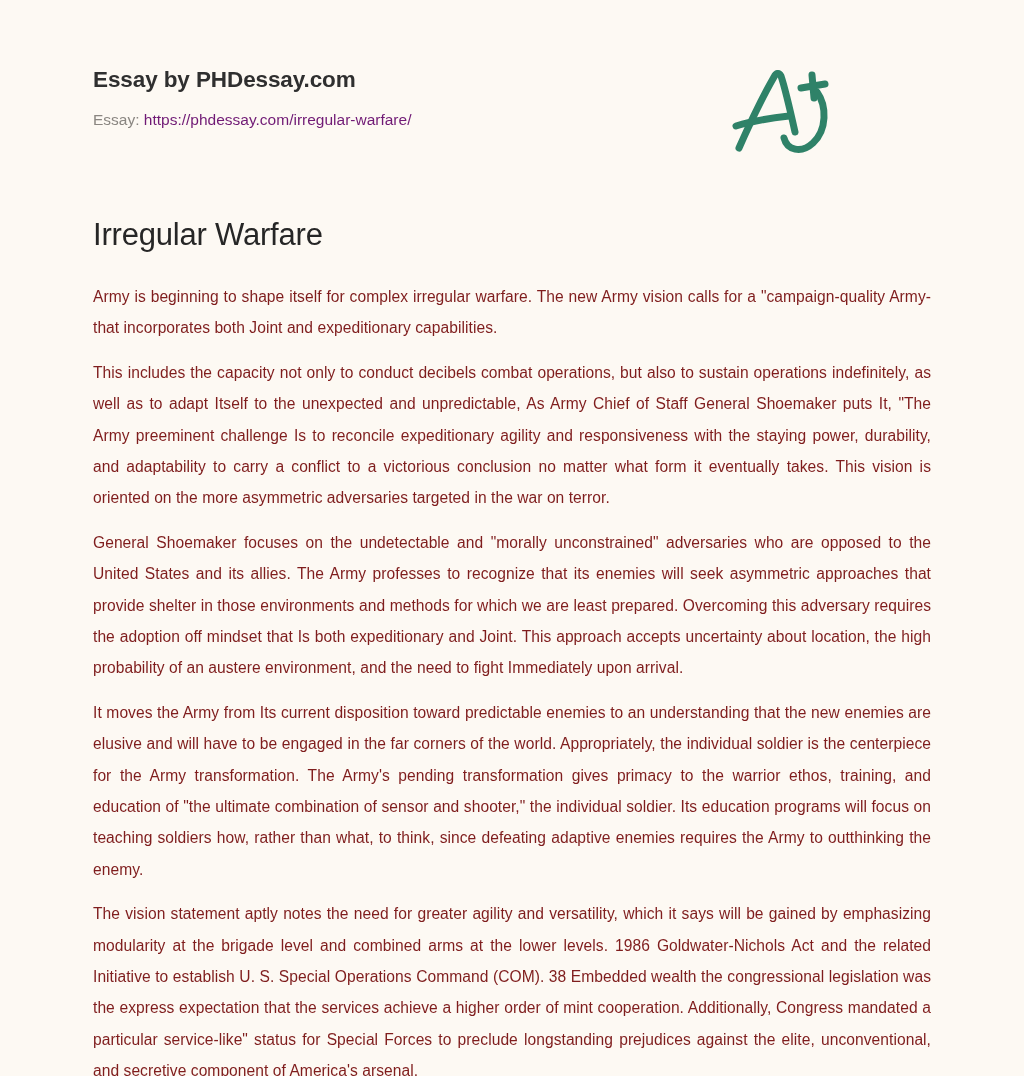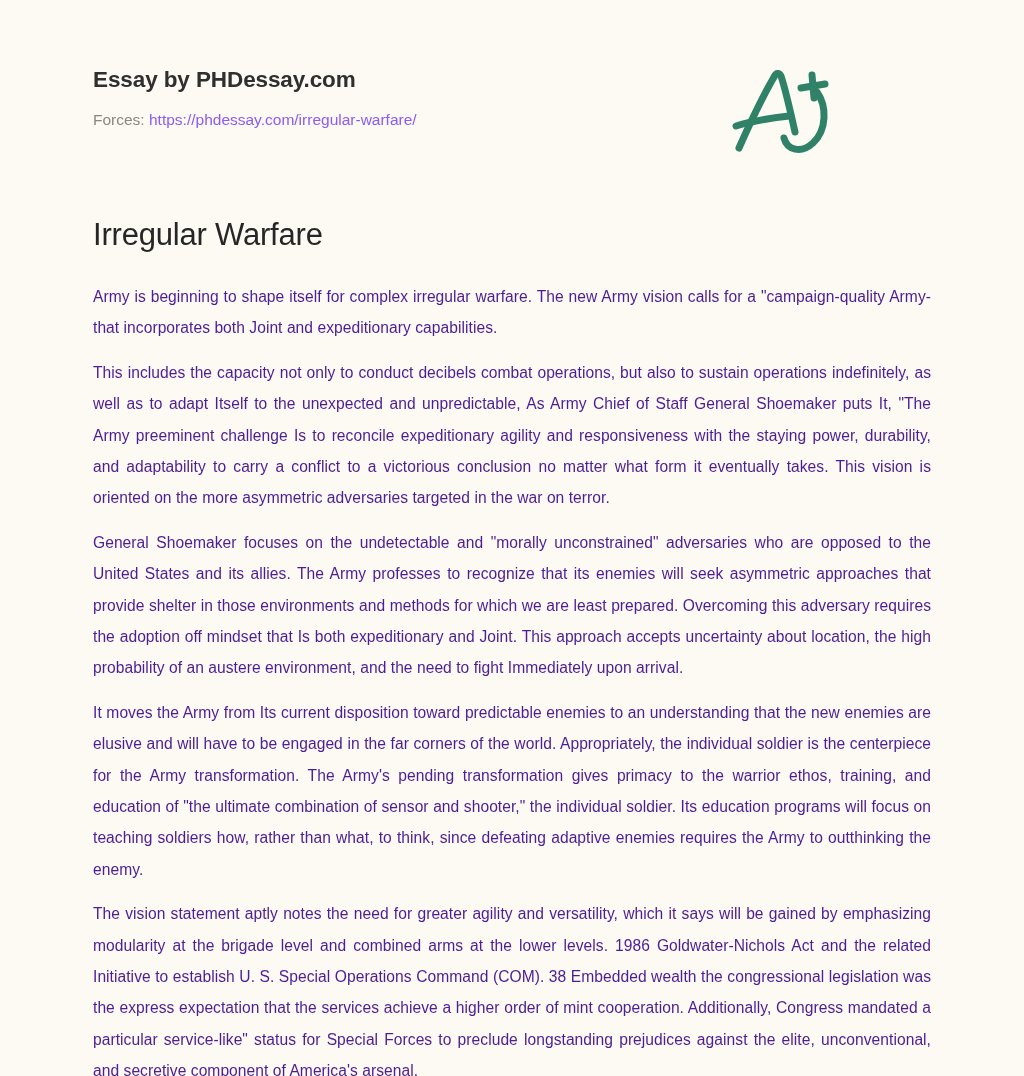--- a/index.html
+++ b/index.html
@@ -49,21 +49,21 @@
     color: #8a8681;
     line-height: 1.3;
     white-space: nowrap;
   }
 
   .source-label {
     color: #8a8681;
   }
 
   .source-url {
-    color: #8b5cf6;
+    color: #701a75;
     text-decoration: none;
   }
 
   
   .logo {
     position: absolute;
     right: 75px;
     top: 58px;
     width: 110px;
     height: 105px;
@@ -93,38 +93,38 @@
     left: 93px;
     top: 281px;
     width: 838px;
   }
 
   .body-copy p {
     margin: 0 0 13.5px 0;
     font-size: 15.6px;
     line-height: 31.3px;
     text-align: justify;
-    color: #4c1d95;
+    color: #7f1d1d;
     letter-spacing: 0.05px;
   }
 
   .body-copy p:last-child {
     margin-bottom: 0;
     text-align: justify;
   }
 </style>
 </head>
 <body>
 
 <div class="page">
 
   <div class="header">
     <div class="brand-title">Essay by PHDessay.com</div>
     <div class="source-line">
-      <span class="source-label">Forces:</span>
+      <span class="source-label">Essay:</span>
       <a class="source-url" href="#">https://phdessay.com/irregular-warfare/</a>
     </div>
   </div>
 
   <div class="logo">
     <svg viewBox="0 0 110 105" xmlns="http://www.w3.org/2000/svg" fill="none" stroke="#2f8268" stroke-width="7" stroke-linecap="round" stroke-linejoin="round">
 
       <path d="M16 90 C24 72 40 38 51 19 C53 15 56 14 58 18 C62 30 68 56 72 74"></path>
 
       <path d="M13 68 C26 64 48 60 66 58"></path>

